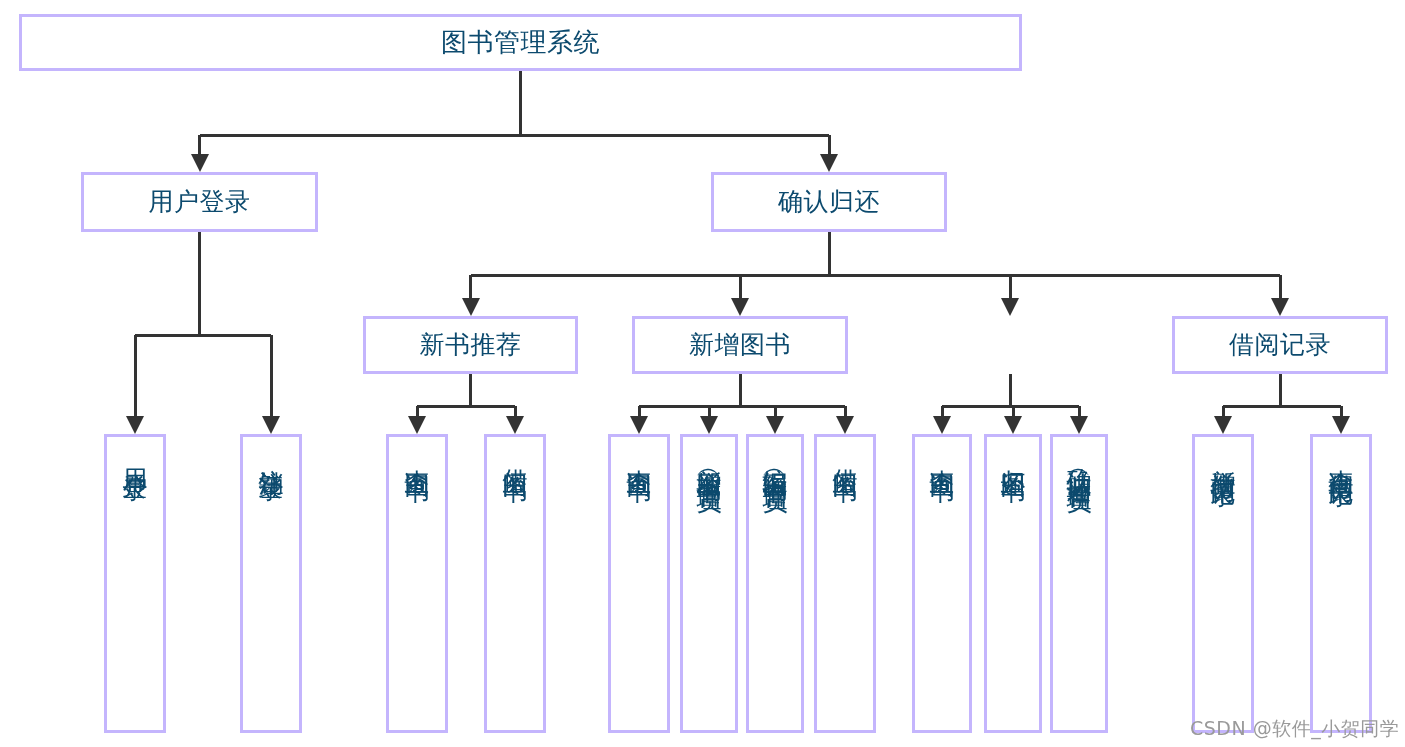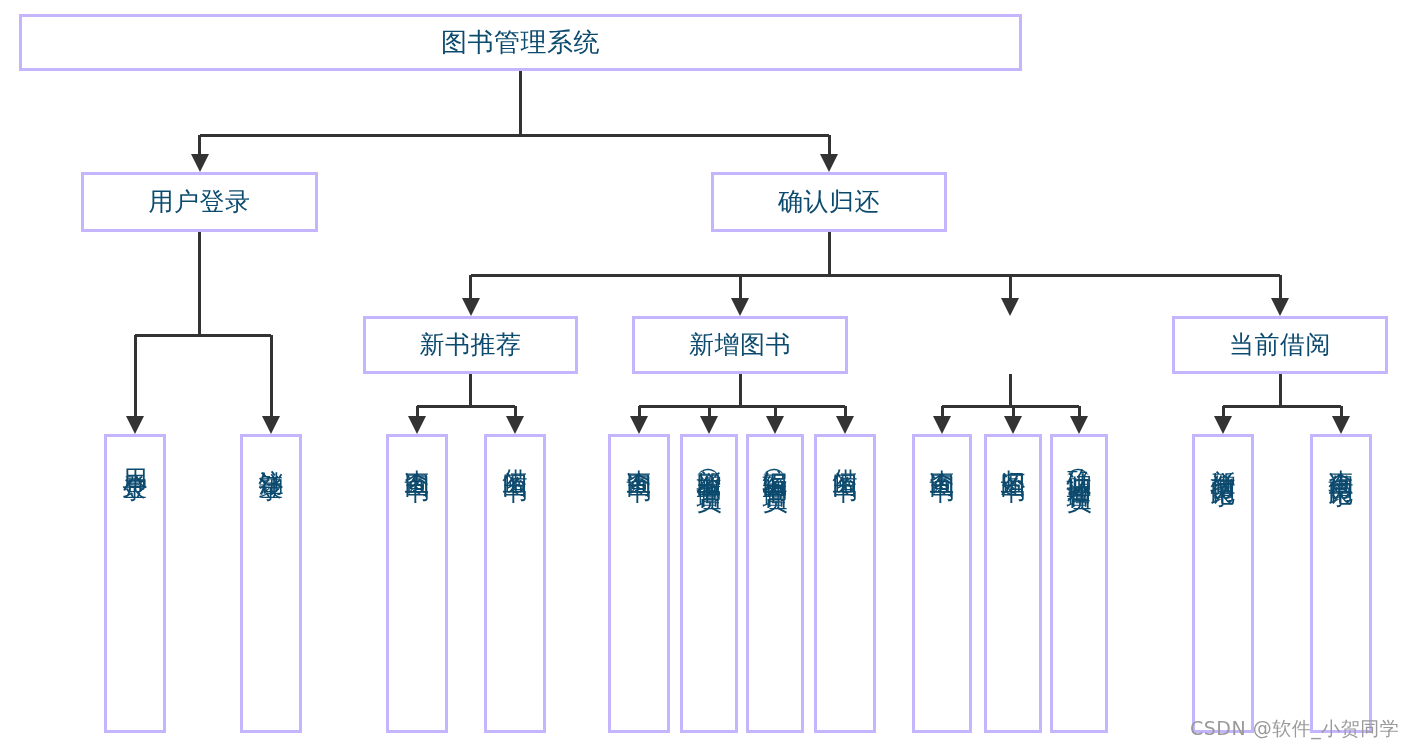--- a/index.html
+++ b/index.html
@@ -117,21 +117,21 @@
   <div class="arrow" id="a-bm-3" style="left: 1001px; top: 298px;"></div>
   <div class="arrow" id="a-bm-4" style="left: 1271px; top: 298px;"></div>
 
   <div class="node" id="n-l3-0" style="left: 363px; top: 316px; width: 215px; height: 58px;">
     <span class="label">新书推荐</span>
   </div>
   <div class="node" id="n-l3-1" style="left: 632px; top: 316px; width: 216px; height: 58px;">
     <span class="label">新增图书</span>
   </div>
   <div class="node" id="n-l3-3" style="left: 1172px; top: 316px; width: 216px; height: 58px;">
-    <span class="label">当前借阅</span>
+    <span class="label">借阅记录</span>
   </div>
 
   <div class="node leaf" id="n-lf-0" style="left: 104px; top: 434px; width: 62px; height: 299px;">
     <span class="label">用户登录</span>
   </div>
   <div class="node leaf" id="n-lf-1" style="left: 240px; top: 434px; width: 62px; height: 299px;">
     <span class="label">注销登录</span>
   </div>
   <div class="node leaf" id="n-lf-2" style="left: 386px; top: 434px; width: 62px; height: 299px;">
     <span class="label">查询图书</span>

